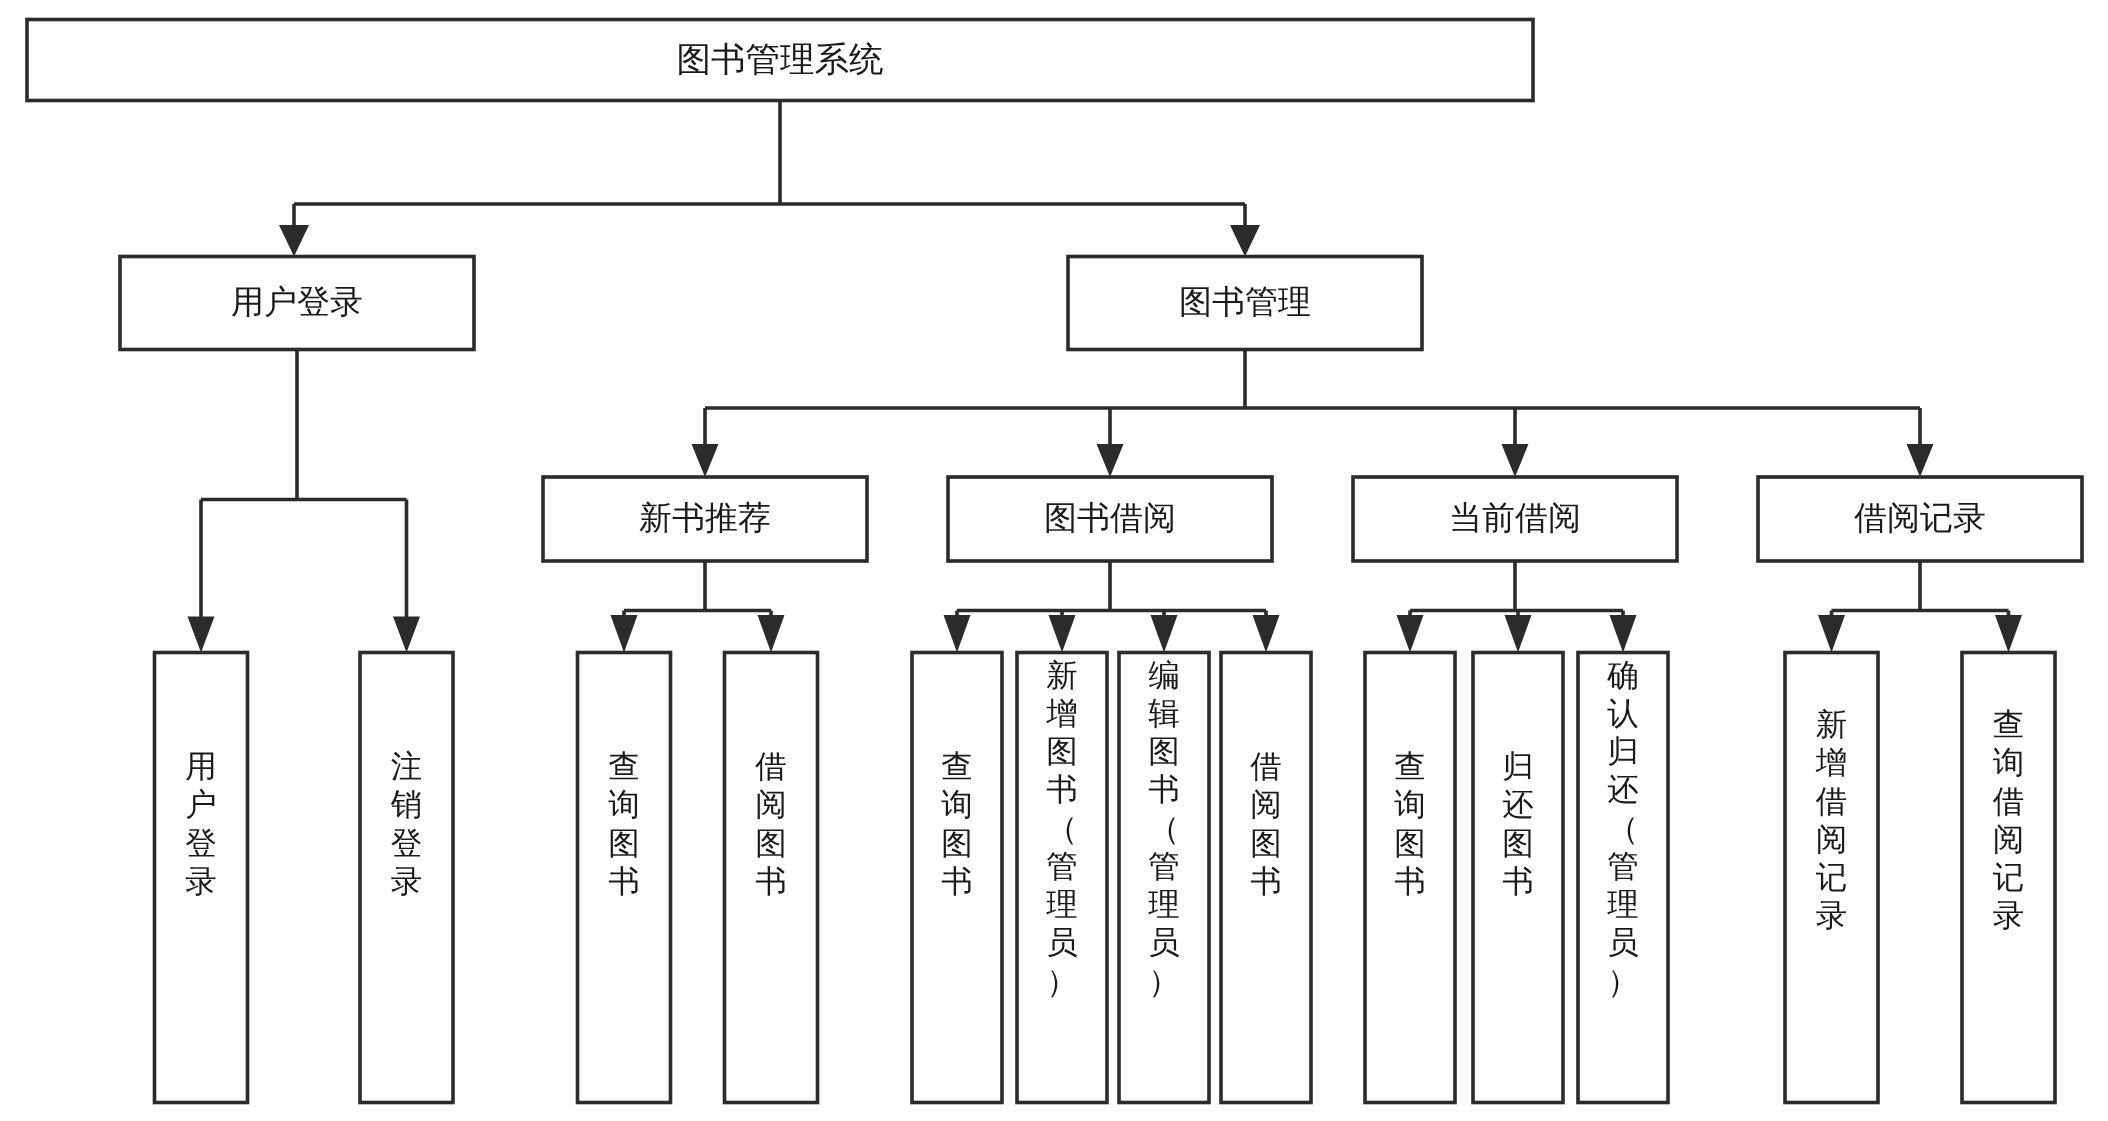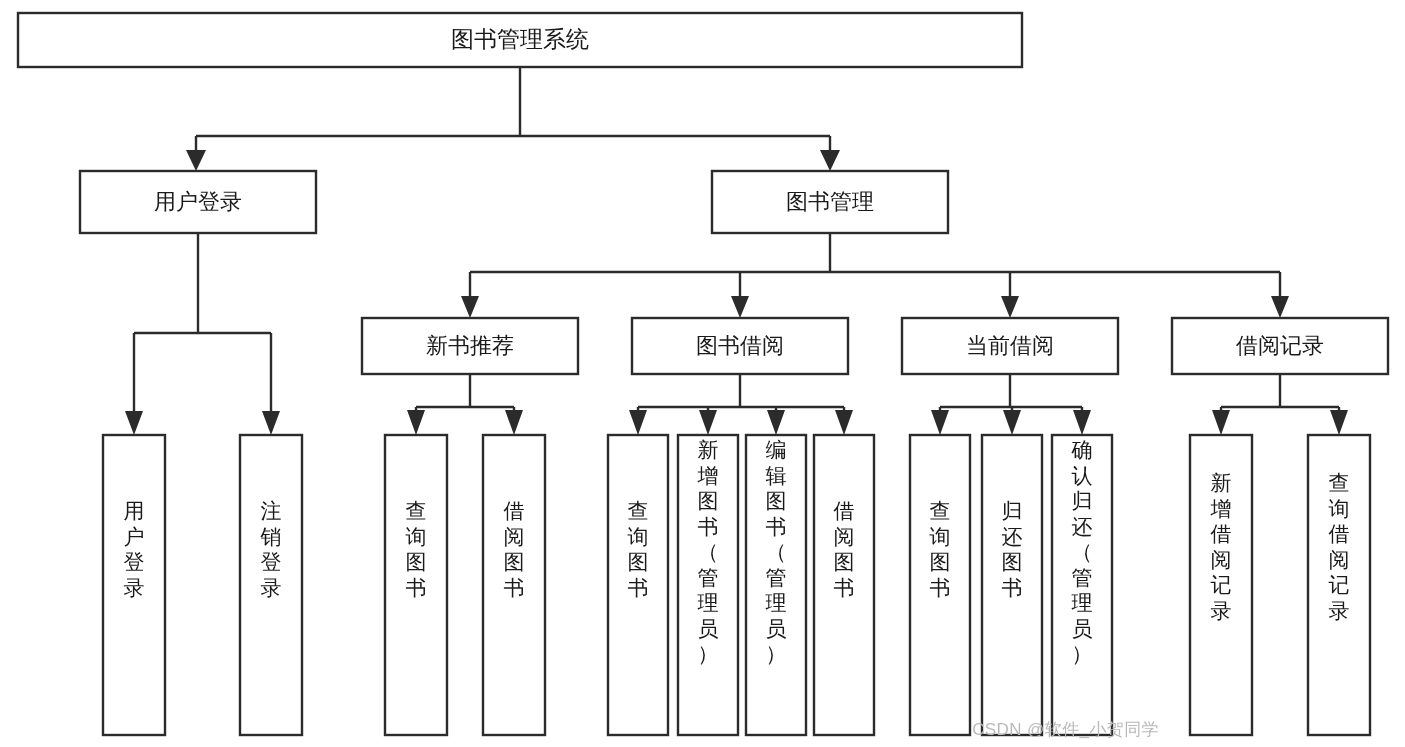--- a/index.html
+++ b/index.html
@@ -11,20 +11,21 @@
     width: 1405px;
     height: 747px;
     font-family: "Liberation Sans", "DejaVu Sans", sans-serif;
     overflow: hidden;
     position: relative;
   }
   #diagram-root {
     position: relative;
     width: 1167px;
     height: 747px;
+    padding-left: 44px;
   }
   svg.flow {
     position: absolute;
     top: 0;
     left: 0;
     width: 1405px;
     height: 747px;
   }
   .node-rect {
     fill: #ffffff;
@@ -231,14 +232,13 @@
       <text class="leaf-label" x="1221" y="490"><tspan x="1221" y="490">新</tspan><tspan x="1221" y="515.5">增</tspan><tspan x="1221" y="541">借</tspan><tspan x="1221" y="566.5">阅</tspan><tspan x="1221" y="592">记</tspan><tspan x="1221" y="617.5">录</tspan></text>
     </g>
 
     <g>
       <rect class="node-rect" x="1308" y="435" width="62" height="300"></rect>
       <text class="leaf-label" x="1339" y="490"><tspan x="1339" y="490">查</tspan><tspan x="1339" y="515.5">询</tspan><tspan x="1339" y="541">借</tspan><tspan x="1339" y="566.5">阅</tspan><tspan x="1339" y="592">记</tspan><tspan x="1339" y="617.5">录</tspan></text>
     </g>
 
   </svg>
 
-  <div class="watermark">CSDN @软件_小贺同学</div>
 </div>
 
 </body></html>

